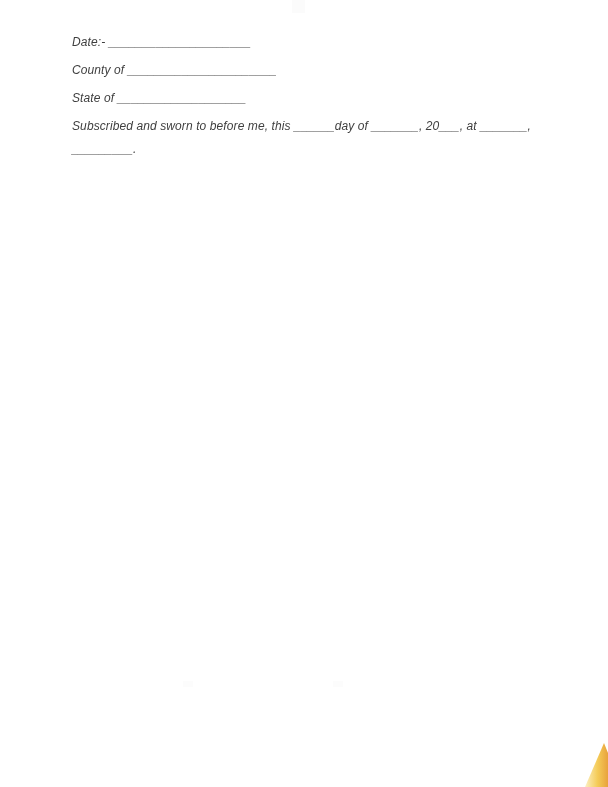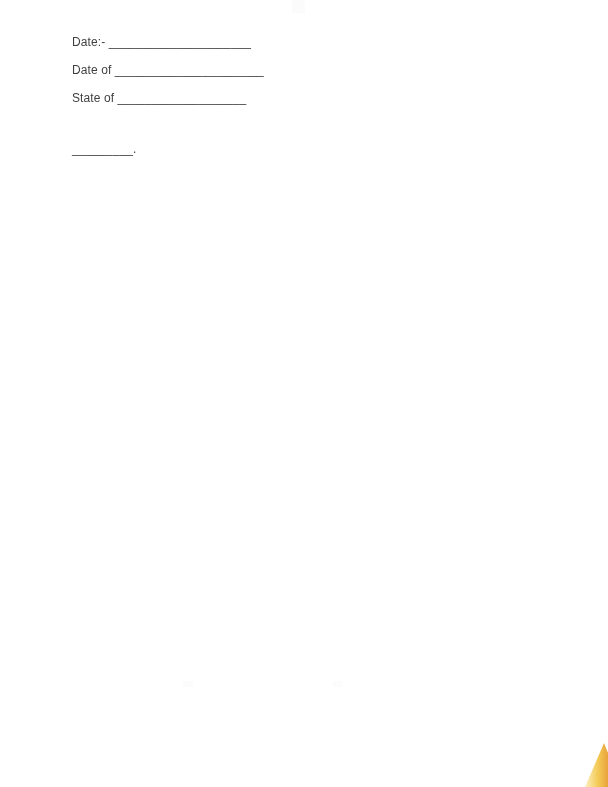--- a/index.html
+++ b/index.html
@@ -7,20 +7,21 @@
     padding: 0;
     background: #ffffff;
   }
   .page {
     position: relative;
     width: 608px;
     height: 787px;
     background: #ffffff;
     overflow: hidden;
     font-family: "Liberation Sans", sans-serif;
+    font-style: italic;
   }
   .content {
     position: absolute;
     left: 72px;
     top: 31px;
     width: 500px;
     color: #3f3f3f;
     font-size: 12px;
     letter-spacing: 0.1px;
   }
@@ -47,23 +48,23 @@
 <body>
 
 <div class="page">
 
   <div class="artifact a1"></div>
   <div class="artifact a2"></div>
   <div class="artifact a3"></div>
 
   <div class="content">
     <p>Date:- _____________________</p>
-    <p>Date of ______________________</p>
+    <p>County of ______________________</p>
     <p>State of ___________________</p>
-    <p><br><span>_________.</span></p>
+    <p><span>Subscribed and sworn to before me, this ______day of _______, 20___, at _______,</span><br><span>_________.</span></p>
   </div>
 
   <svg class="corner" width="30" height="50" viewBox="0 0 30 50" aria-hidden="true">
     <defs>
       <linearGradient id="cornerGrad" x1="0" y1="0" x2="1" y2="0">
         <stop offset="0" stop-color="#FCF0C4"></stop>
         <stop offset="0.55" stop-color="#F4CB57"></stop>
         <stop offset="1" stop-color="#E8A23C"></stop>
       </linearGradient>
     </defs>

